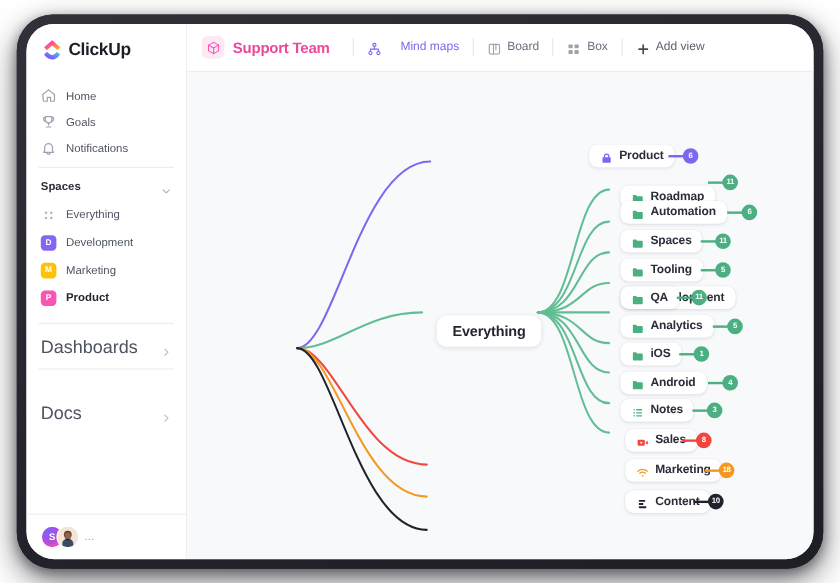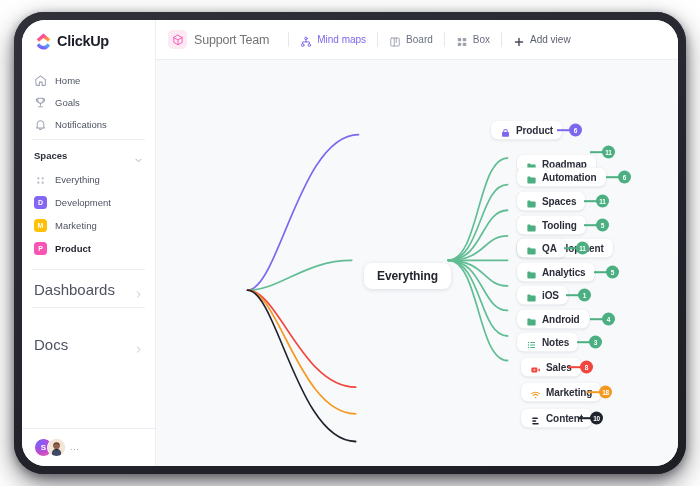--- a/index.html
+++ b/index.html
@@ -36,21 +36,21 @@
 
   
   #sidebar {
     width: 134px; height: 100%;
     background: #ffffff;
     border-right: 1px solid #eceef2;
     display: flex; flex-direction: column;
     flex: none;
   }
   .brand {
-    display: flex; align-items: flex-start; gap: 5px;
+    display: flex; align-items: center; gap: 5px;
     padding: 13px 0 12px 13px;
   }
   .brand-mark { width: 17px; height: 17px; flex: none; }
   .brand-name {
     font-size: 14.5px; font-weight: bold; color: #1d1f28;
     letter-spacing: -.3px;
   }
 
   .nav-list { padding: 2px 8px 0 8px; }
   .nav-item {
@@ -122,31 +122,31 @@
     display: flex; align-items: center;
     padding: 0 12px; gap: 0;
   }
   .tb-cube {
     width: 19px; height: 19px; border-radius: 5px;
     background: #fde9f3; flex: none;
     display: flex; align-items: center; justify-content: center;
     margin-right: 7px;
   }
   .tb-title {
-    font-size: 12.5px; font-weight: normal; color: #737373;
+    font-size: 12.5px; font-weight: bold; color: #ec4899;
     letter-spacing: -.2px; margin-right: 10px;
   }
   .tb-sep { width: 1px; height: 15px; background: #e6e8ee; margin: 0 9px; flex: none; }
   .tb-view {
     display: flex; align-items: center; gap: 5px;
     cursor: pointer; padding: 3px 2px; border-radius: 5px;
   }
   .tb-view .lab { font-size: 10px; color: #6b7080; white-space: nowrap; }
   .tb-view .ic { width: 12px; height: 12px; color: #9da2ae; flex: none; }
-  .tb-view.active .lab { color: #7b68ee; font-weight: normal; }
+  .tb-view.active .lab { color: #7b68ee; font-weight: normal; margin-left: 11px; }
   .tb-view.active .ic { color: #7b68ee; }
   .tb-view.add .ic { color: #454a58; }
   .tb-view.add .lab { color: #5a5f6e; }
 
   #canvas {
     flex: 1 1 auto; position: relative;
     background: #f7f9fb;
     overflow: hidden;
   }
   #canvas svg.edges {

